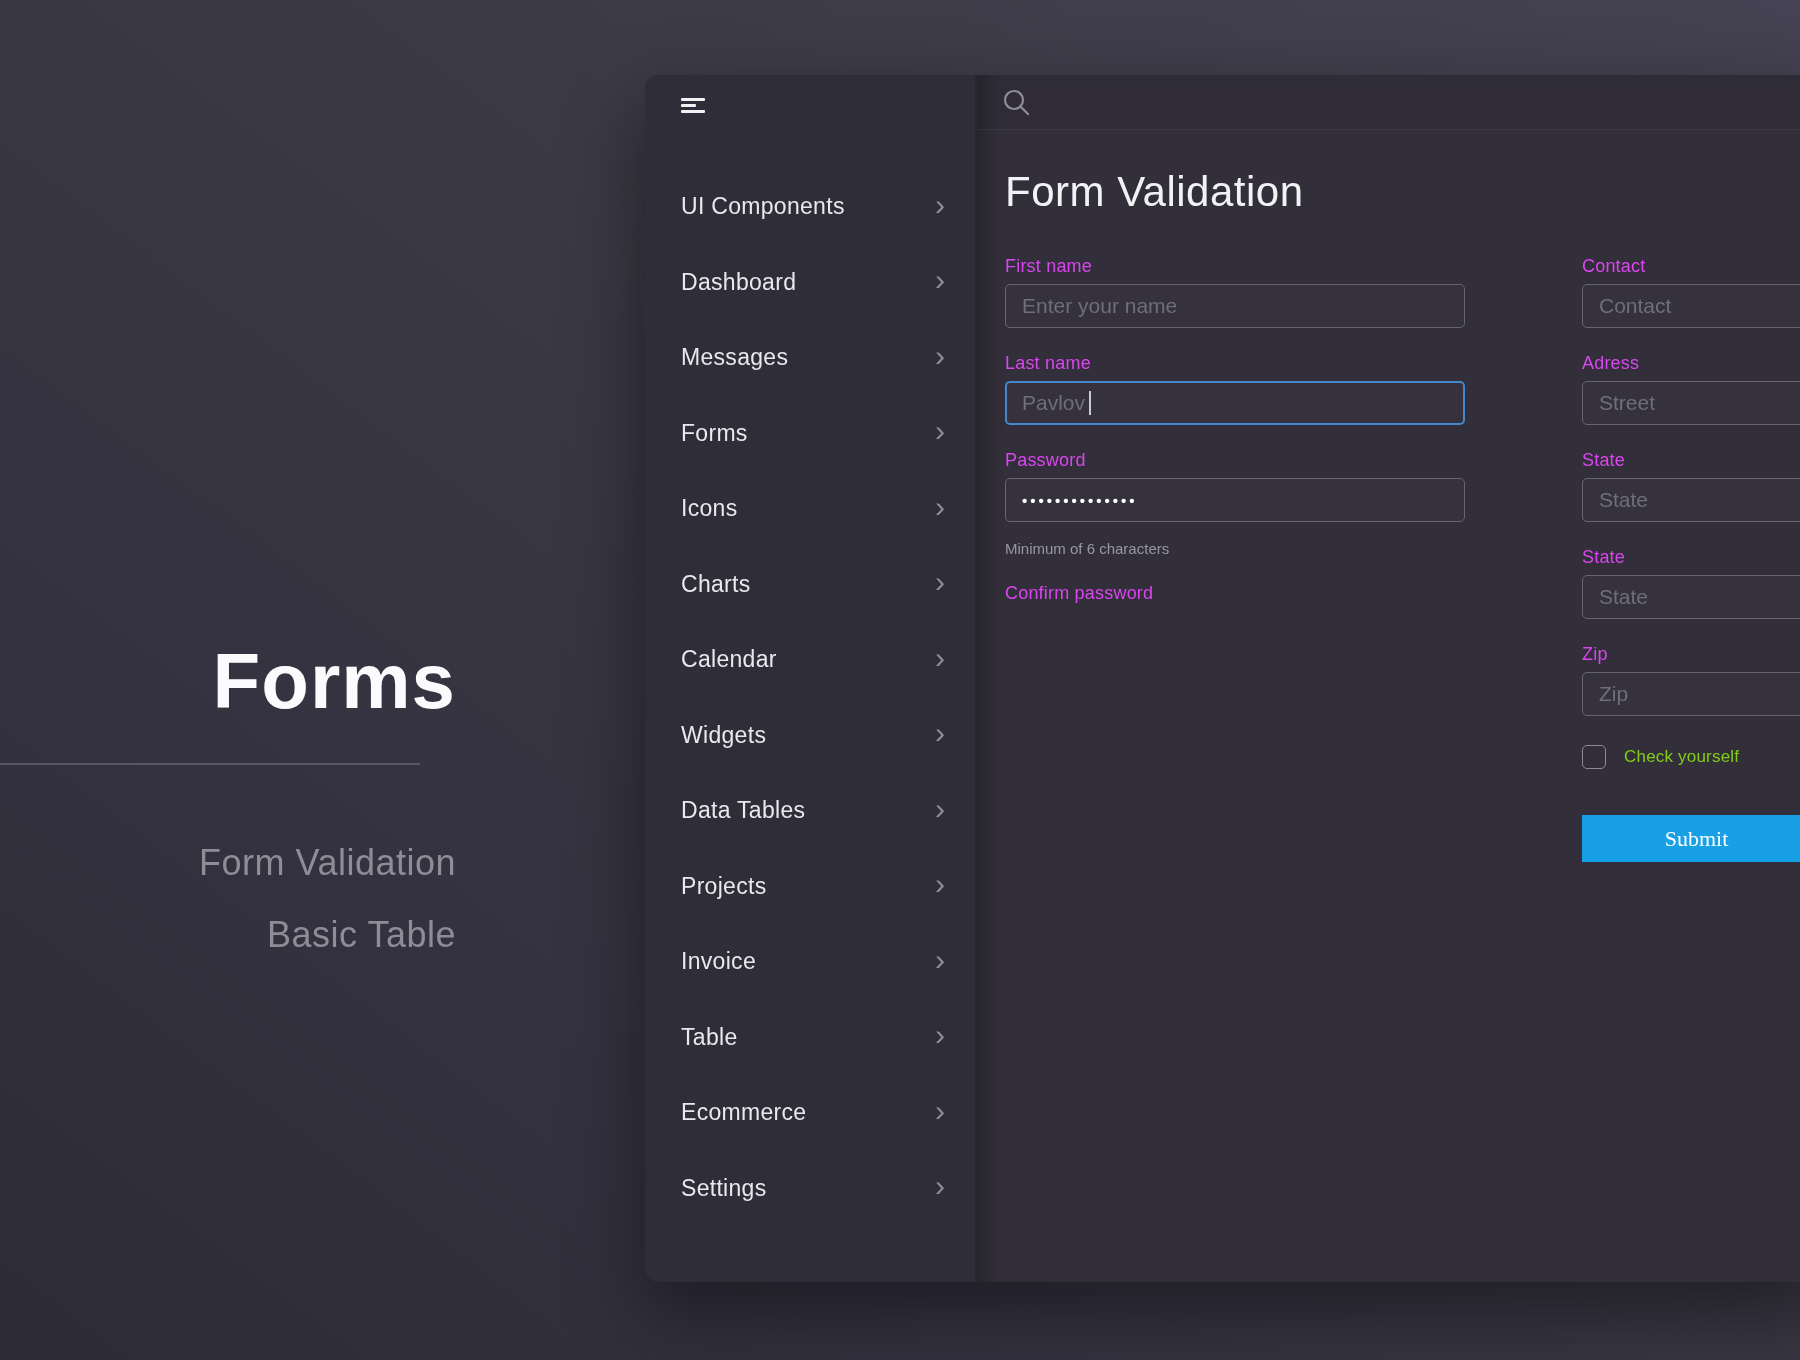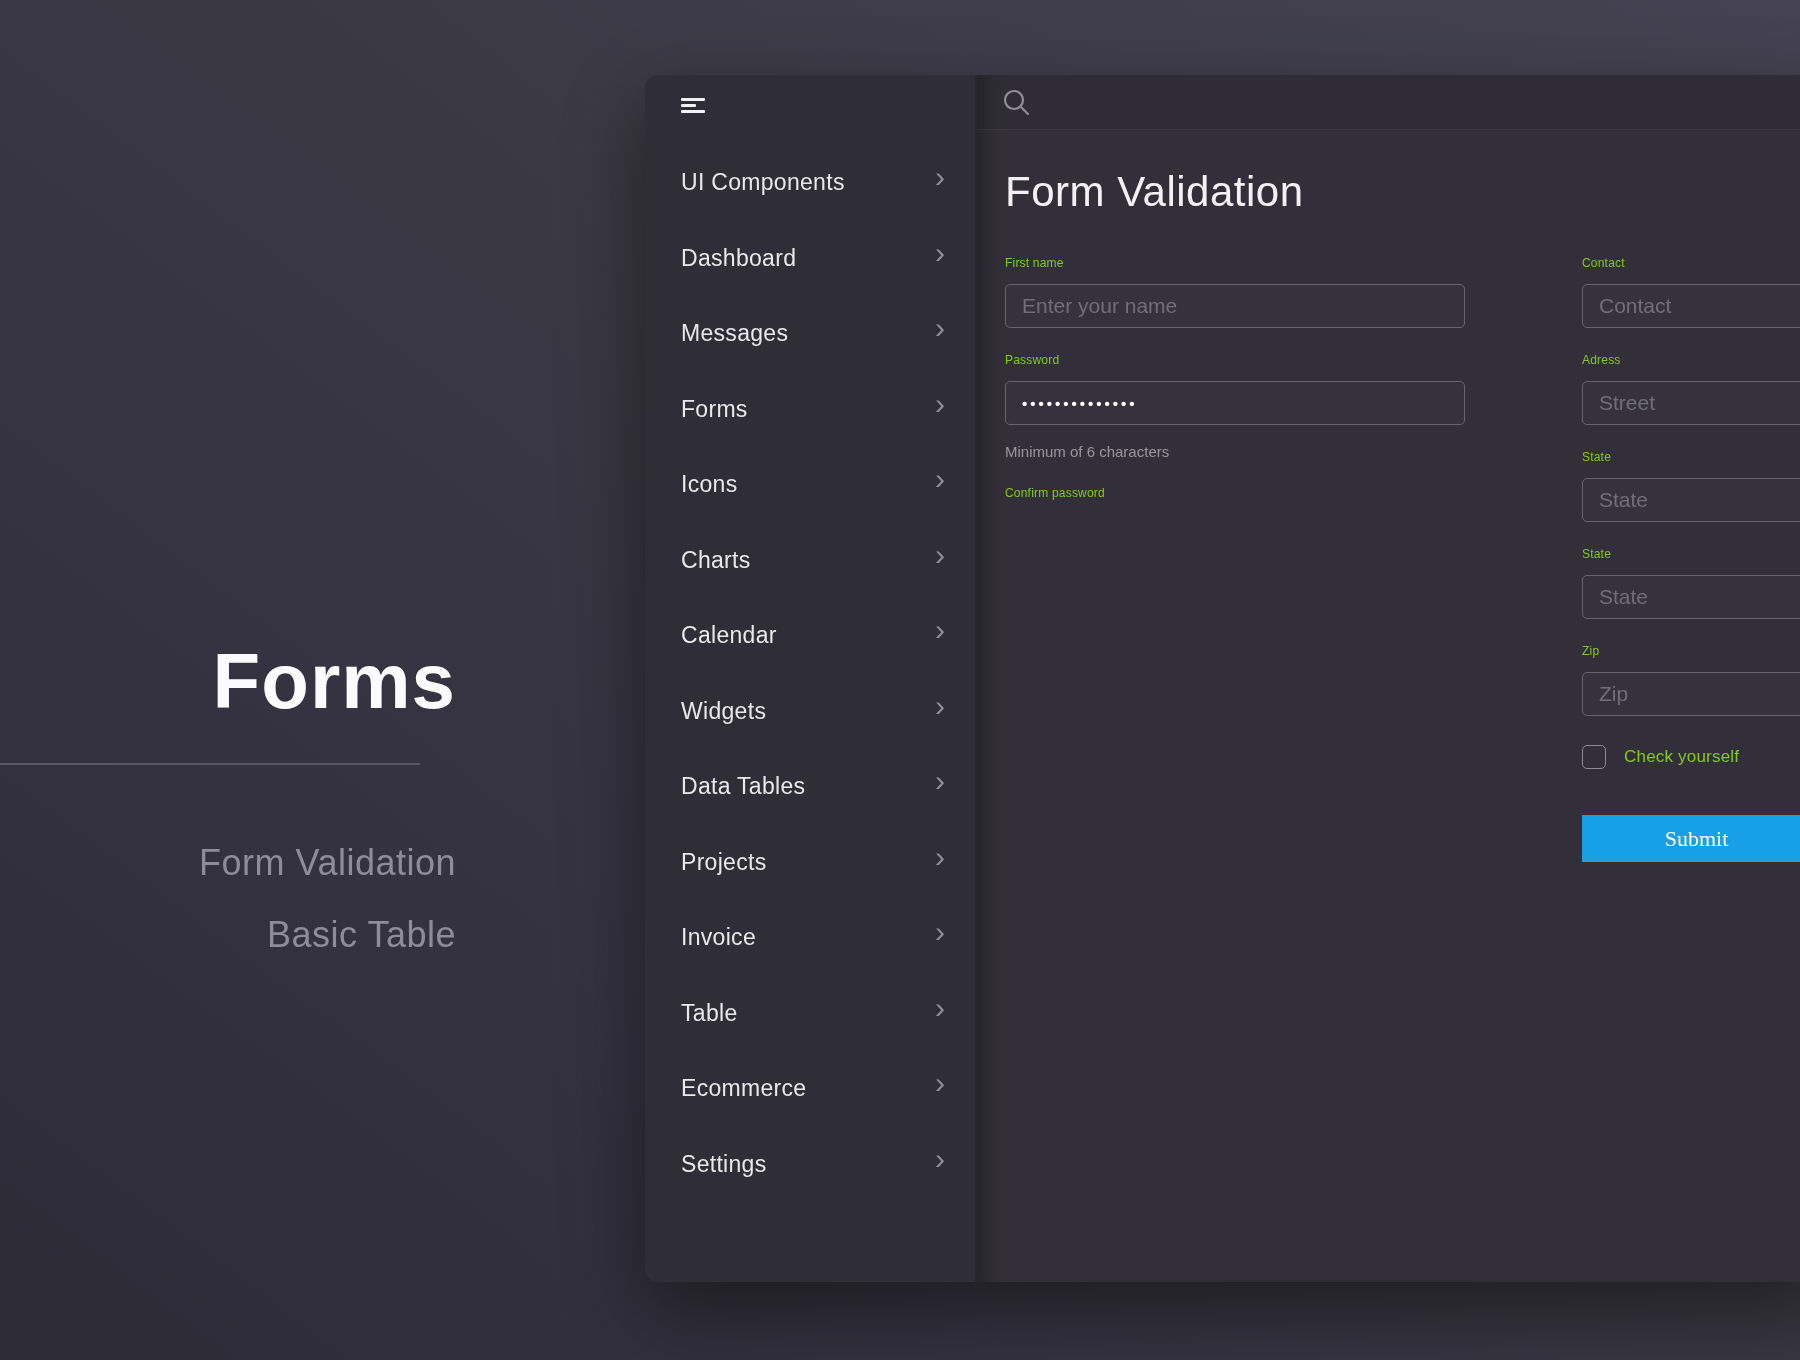--- a/index.html
+++ b/index.html
@@ -23,41 +23,41 @@
     box-shadow:0 30px 80px rgba(0,0,0,0.45); background:#312f3a; }
 
   
   .sidebar { width:330px; background:#2f2d37; position:relative; flex:none; }
   .hamburger { position:absolute; left:36px; top:23px; width:24px; height:16px; cursor:pointer; }
   .hamburger i { display:block; background:#f2f2f5; height:2.5px; border-radius:1px; }
   .hamburger i:nth-child(1){ width:24px; }
   .hamburger i:nth-child(2){ width:15px; margin:3.5px 0; }
   .hamburger i:nth-child(3){ width:24px; }
   .menu { position:absolute; top:94px; left:0; right:0; }
-  .menu-item { height:75.5px; display:flex; justify-content:space-between;
+  .menu-item { height:75.5px; display:flex; align-items:center; justify-content:space-between;
     padding:0 30px 0 36px; cursor:pointer; }
   .menu-label { font-size:23px; color:#e8e8ed; letter-spacing:.3px; }
   .menu-chevron { font-size:30px; color:#8f8e99; line-height:20px; font-weight:400;
     transform:translateY(-2px); }
 
   
   .main { flex:1; background:#322f3a; position:relative;
     border-left:2px solid #282631; box-shadow:inset 20px 0 18px -12px rgba(0,0,0,0.28); }
   .main-header { height:55px; border-bottom:1px solid rgba(255,255,255,0.055);
     background:rgba(0,0,0,0.045); position:relative; }
   .search-btn { position:absolute; left:24px; top:12px; width:32px; height:32px; cursor:pointer; }
   .main-content { position:relative; height:calc(100% - 55px); }
   .page-title { position:absolute; left:28px; top:38px; font-size:42px; font-weight:400;
     color:#f2f2f5; letter-spacing:.5px; }
 
   .col { position:absolute; width:460px; }
   .col-left { left:28px; top:126px; }
   .col-right { left:605px; top:126px; }
 
-  .f-label { font-size:12px; color:#84cc16; height:21px; margin-bottom:7px; letter-spacing:.2px; }
+  .f-label { font-size:18px; color:#d946ef; height:21px; margin-bottom:7px; letter-spacing:.2px; }
   .input-wrap { position:relative; }
   .f-input { width:460px; height:44px; border:1px solid #66656f; border-radius:5px;
     background:rgba(255,255,255,0.015); color:#e9e9ee; font-size:21px; padding:0 16px;
     font-family:"Liberation Sans", sans-serif; outline:none; display:block; }
   .f-input::placeholder { color:#6f6e79; opacity:1; }
   .f-field { margin-bottom:25px; }
   .f-input.focused { border:2px solid #4288ca; padding:0 15px; }
   .f-input.error { border:2px solid #c74a52; padding:0 15px; background:rgba(199,74,82,0.05); }
   .f-input.password-value { font-size:15px; font-weight:bold; letter-spacing:3px; color:#ffffff; }
   .f-helper { font-size:15px; color:#98979f; height:18px; margin-top:18px; }
@@ -164,20 +164,27 @@
       <div class="page-title">Form Validation</div>
 
       <div class="col col-left">
         <div class="f-field">
           <div class="f-label">First name</div>
           <div class="input-wrap">
             <input class="f-input" type="text" placeholder="Enter your name" style="">
           </div>
         </div>
 
+        <div class="f-field">
+          <div class="f-label">Last name</div>
+          <div class="input-wrap">
+            <input class="f-input focused" type="text" placeholder="Pavlov" style="">
+            <div class="caret"></div>
+          </div>
+        </div>
 
 
         <div class="f-field">
           <div class="f-label">Password</div>
           <div class="input-wrap">
             <input class="f-input password-value" type="text" value="••••••••••••••" style="">
           </div>
           <div class="f-helper">Minimum of 6 characters</div>
         </div>
 

